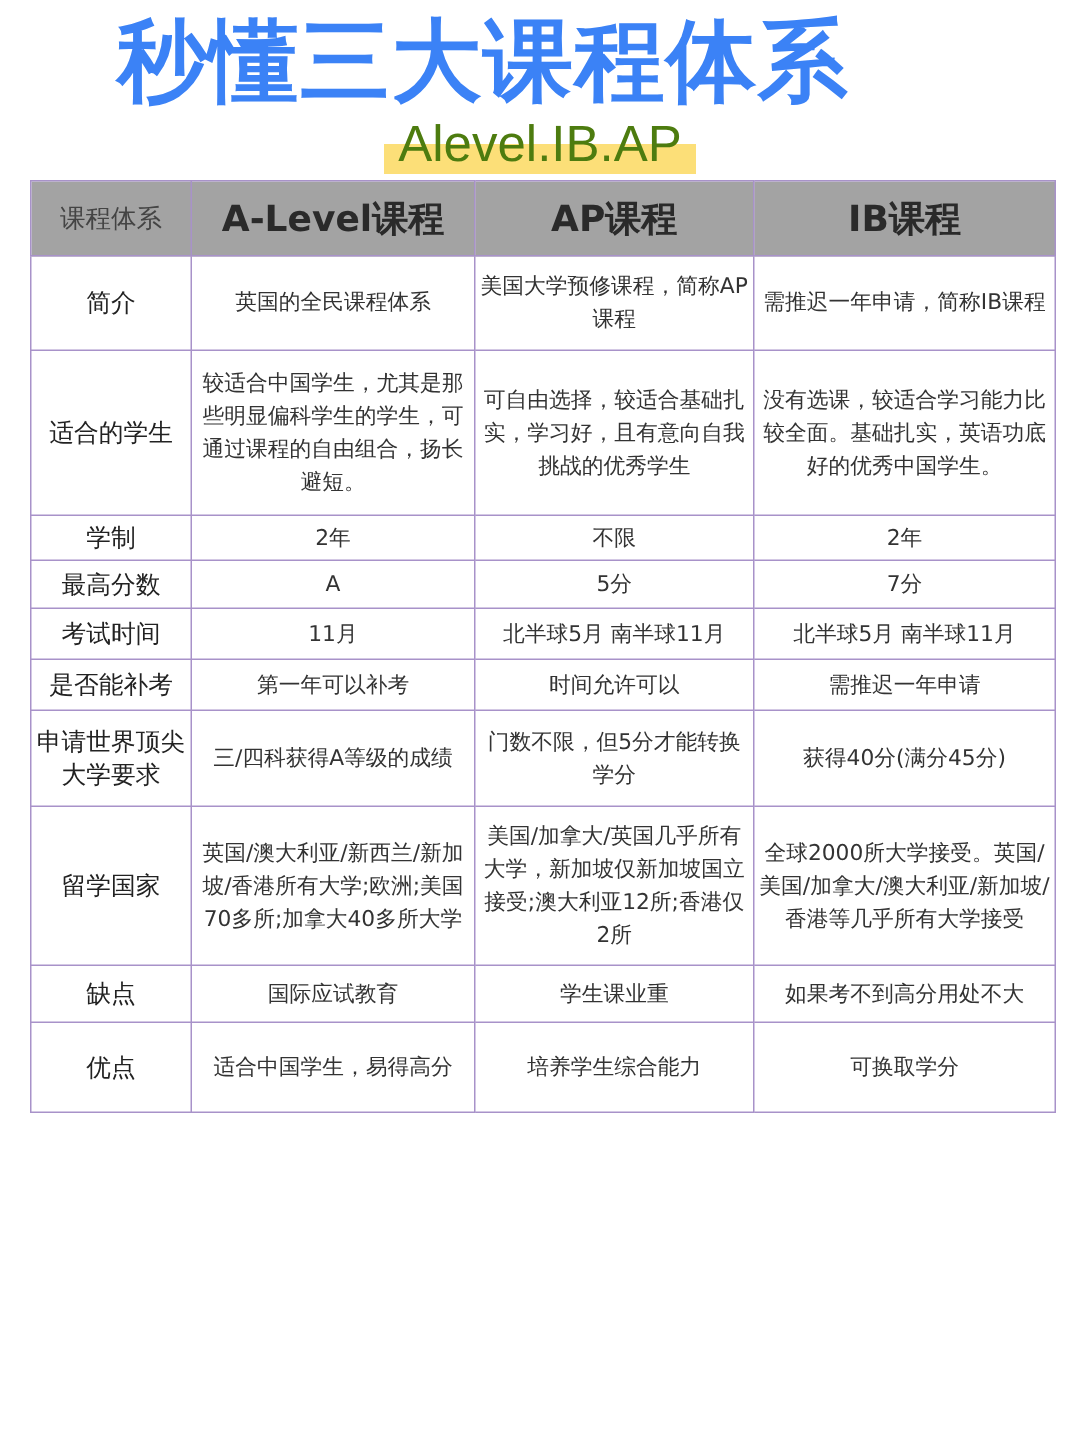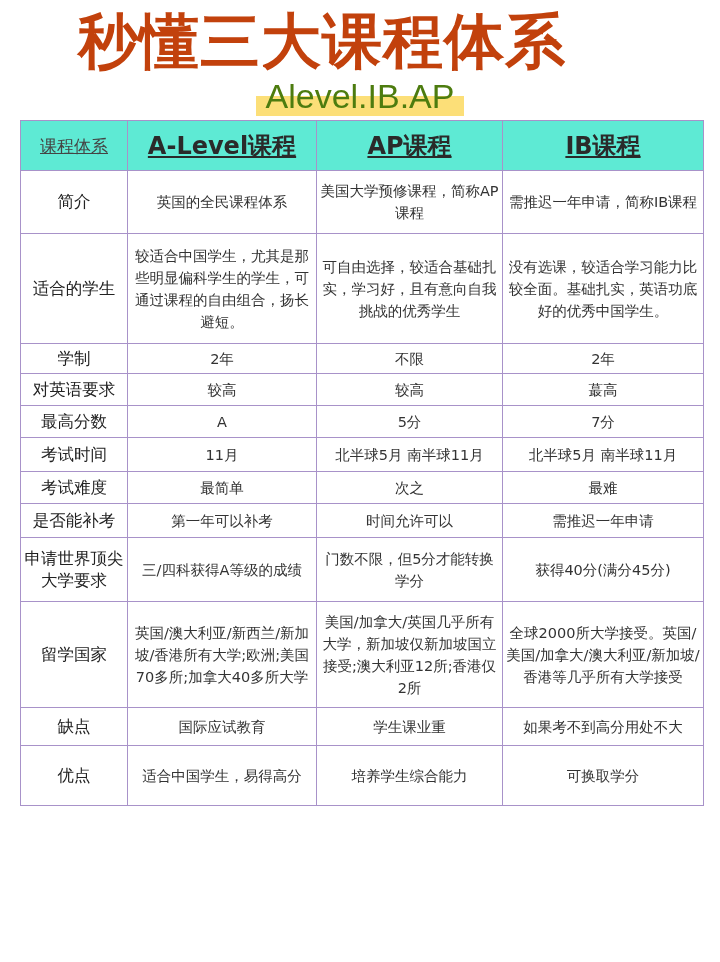--- a/index.html
+++ b/index.html
@@ -3,21 +3,21 @@
 <meta charset="utf-8">
 <style>
   html, body { margin: 0; padding: 0; }
   body {
     width: 720px; height: 962px; background: #ffffff; overflow: hidden;
     font-family: "DejaVu Sans", "Liberation Sans", sans-serif;
     position: relative;
   }
   .title {
     position: absolute; left: 0; top: 2px; width: 644px; text-align: center;
-    font-size: 60px; font-weight: bold; color: #c2410c; letter-spacing: 1px;
+    font-size: 60px; font-weight: bold; color: #3b82f6; letter-spacing: 1px;
     line-height: 78px;
   }
   .subtitle-wrap {
     position: absolute; left: 0; top: 76px; width: 720px; text-align: center;
   }
   .subtitle {
     display: inline-block; position: relative;
     font-size: 34px; color: #4d7c0f; line-height: 40px; padding: 0 10px;
     font-family: "Liberation Sans", "DejaVu Sans", sans-serif;
   }
@@ -27,21 +27,21 @@
   }
   table.grid {
     position: absolute; left: 20px; top: 120px; width: 683px;
     border-collapse: collapse; table-layout: fixed;
   }
   table.grid td, table.grid th {
     border: 1.5px solid #a892c9; text-align: center; vertical-align: middle;
     color: #333; font-size: 14.5px; line-height: 22px; padding: 1px 3px;
     font-weight: normal;
   }
-  table.grid thead th { background: #5eead4; height: 47px; text-decoration: underline; }
+  table.grid thead th { background: #a3a3a3; height: 47px; }
   table.grid thead th.h0 { font-size: 17px; color: #444; }
   table.grid thead th.hx { font-size: 24px; font-weight: bold; color: #2a2a2a; }
   td.rowhead { font-weight: normal; font-size: 16.5px !important; color: #222 !important; }
 </style>
 </head>
 <body>
 
 <div class="title">秒懂三大课程体系</div>
 <div class="subtitle-wrap">
   <span class="subtitle">Alevel.IB.AP</span>
@@ -75,42 +75,30 @@
         <td>可自由选择，较适合基础扎实，学习好，且有意向自我挑战的优秀学生</td>
         <td>没有选课，较适合学习能力比较全面。基础扎实，英语功底好的优秀中国学生。</td>
       </tr>
       <tr style="height: 30px;">
         <td class="rowhead">学制</td>
         <td>2年</td>
         <td>不限</td>
         <td>2年</td>
       </tr>
       <tr style="height: 32px;">
-        <td class="rowhead">对英语要求</td>
-        <td>较高</td>
-        <td>较高</td>
-        <td>蕞高</td>
-      </tr>
-      <tr style="height: 32px;">
         <td class="rowhead">最高分数</td>
         <td>A</td>
         <td>5分</td>
         <td>7分</td>
       </tr>
       <tr style="height: 34px;">
         <td class="rowhead">考试时间</td>
         <td>11月</td>
         <td>北半球5月 南半球11月</td>
         <td>北半球5月 南半球11月</td>
-      </tr>
-      <tr style="height: 32px;">
-        <td class="rowhead">考试难度</td>
-        <td>最简单</td>
-        <td>次之</td>
-        <td>最难</td>
       </tr>
       <tr style="height: 34px;">
         <td class="rowhead">是否能补考</td>
         <td>第一年可以补考</td>
         <td>时间允许可以</td>
         <td>需推迟一年申请</td>
       </tr>
       <tr style="height: 64px; padding-left: 12px;">
         <td class="rowhead">申请世界顶尖大学要求</td>
         <td>三/四科获得A等级的成绩</td>

